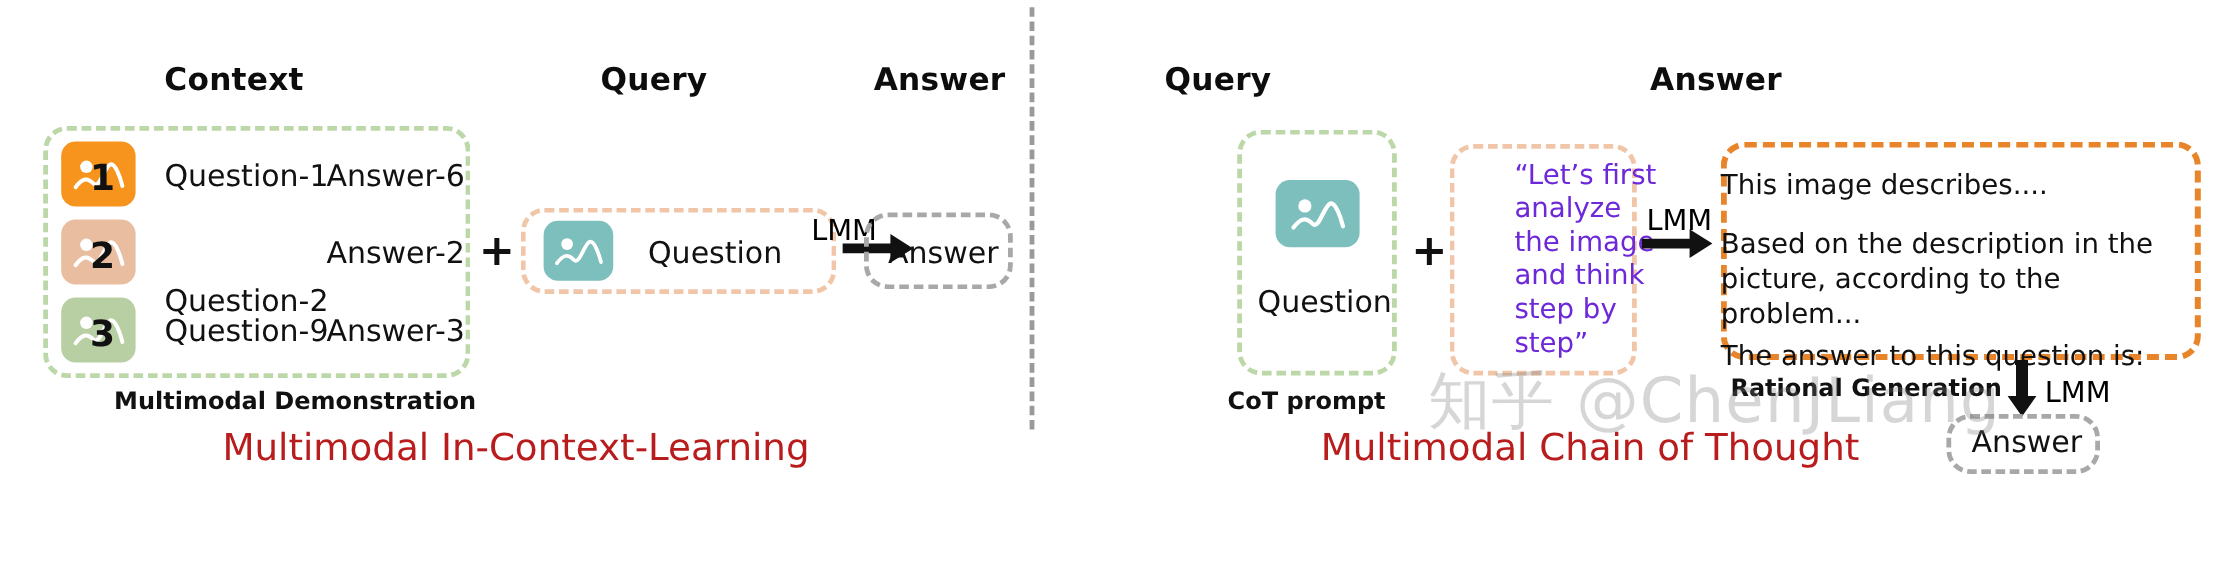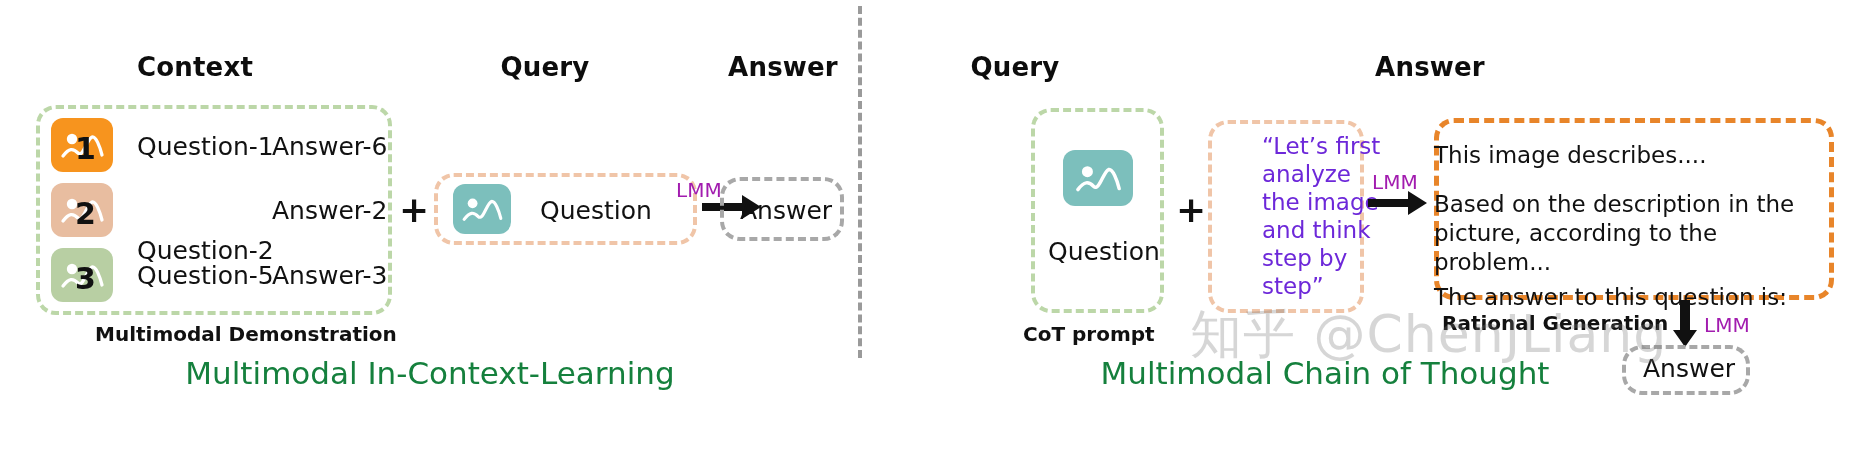--- a/index.html
+++ b/index.html
@@ -35,21 +35,21 @@
     white-space: nowrap;
     color: #0d0d0d;
   }
 
   
   .panel-title {
     position: absolute;
     font-size: 31px;
     text-align: center;
     white-space: nowrap;
-    color: #15803d;
+    color: #b91c1c;
   }
 
   
   .dbox { position: absolute; border-radius: 20px; background: transparent; }
   .dbox.green  { border: 4px dashed #bcd7a8; }
   .dbox.peach  { border: 4px dashed #f0c5a8; }
   .dbox.gray   { border: 4px dashed #a8a8a8; }
   .dbox.orange { border: 5px dashed #e8852a; }
 
   
@@ -83,23 +83,23 @@
   }
   .plus {
     position: absolute;
     font-size: 36px;
     font-weight: bold;
     color: #111;
     line-height: 1;
   }
   .lmm-label {
     position: absolute;
-    font-size: 20px;
-    white-space: nowrap;
-    color: #a21caf;
+    font-size: 24px;
+    white-space: nowrap;
+    color: #000000;
   }
   .boxtext {
     position: absolute;
     font-size: 25px;
     color: #111;
     white-space: nowrap;
     text-align: right;
   }
   .cot-text {
     position: absolute;
@@ -167,21 +167,21 @@
   <div class="qa" style="left:137px; top:196px;margin-top:40px;">Question-2</div>
   <div class="qa" style="left:272px; top:196px;">Answer-2</div>
 
   <div class="thumb" style="left:51px; top:248px; width:62px; height:54px; background:#B8CFA3;">
     <svg width="46" height="34" viewBox="0 0 46 34" aria-hidden="true">
       <circle cx="13" cy="11" r="5.2" fill="#ffffff"></circle>
       <path d="M4 28 C10 20, 14 20, 19 25 C24 30, 28 11, 33 9 C37 8, 41 19, 43 27" fill="none" stroke="#ffffff" stroke-width="3.3" stroke-linecap="round" stroke-linejoin="round"></path>
     </svg>
     <span class="num" style="left:24px; top:16px;">3</span>
   </div>
-  <div class="qa" style="left:137px; top:261px;">Question-5</div>
+  <div class="qa" style="left:137px; top:261px;">Question-9</div>
   <div class="qa" style="left:272px; top:261px;">Answer-3</div>
 
   <div class="caption" style="left:95px; top:322px;">Multimodal Demonstration</div>
 
   <div class="plus" style="left:399px; top:192px;">+</div>
 
   <div class="dbox peach" style="left:434px; top:173px; width:263px; height:72px;"></div>
   <div class="thumb" style="left:453px; top:184px; width:58px; height:50px; background:#7CBFBC;">
     <svg width="44" height="32" viewBox="0 0 46 34" aria-hidden="true">
       <circle cx="13" cy="11" r="5.2" fill="#ffffff"></circle>

